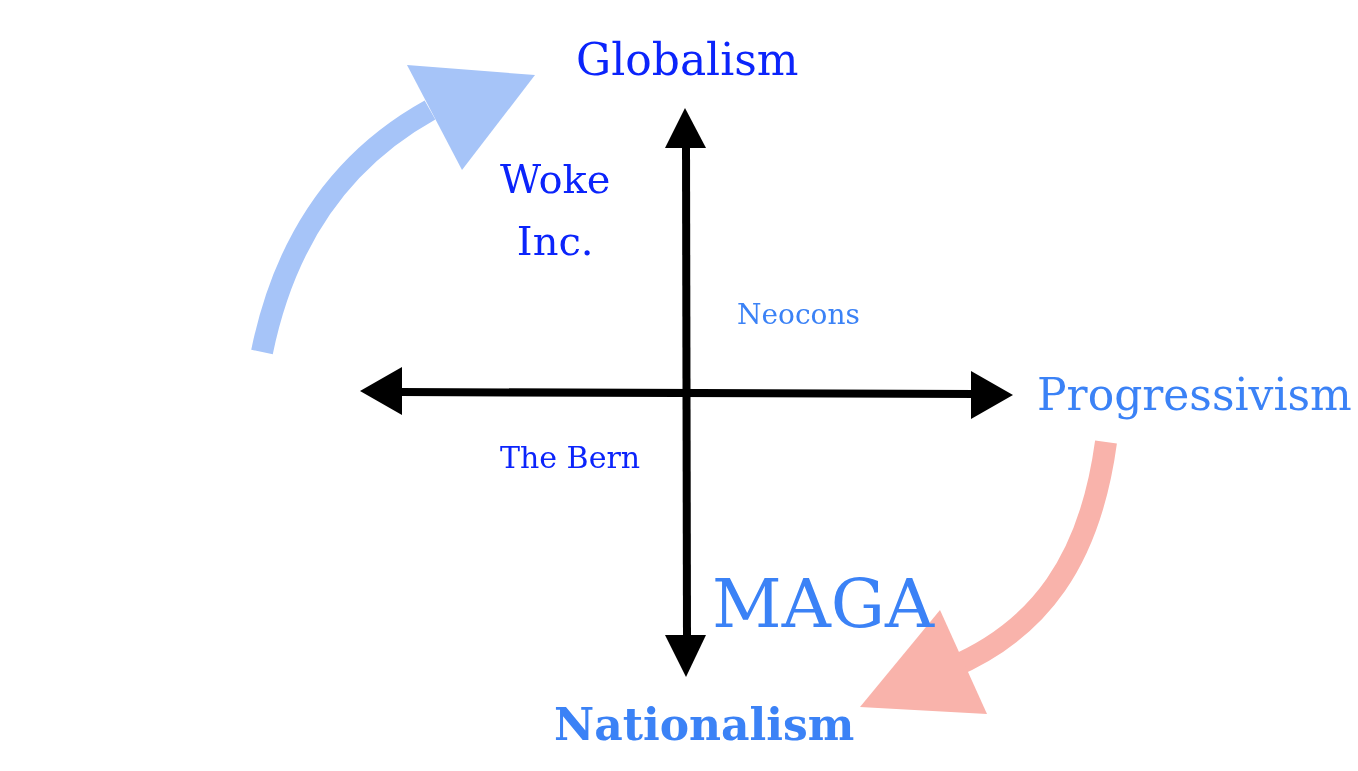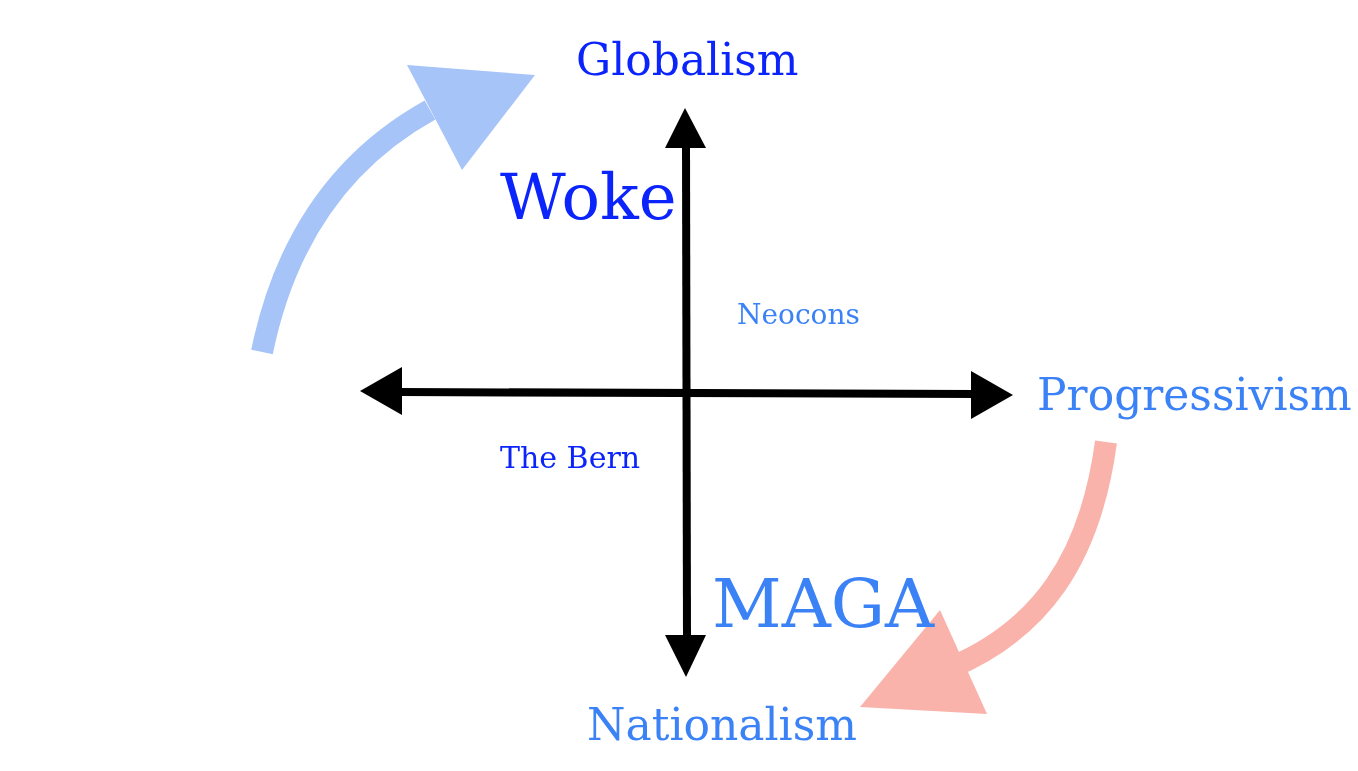--- a/index.html
+++ b/index.html
@@ -21,24 +21,24 @@
     }
     .label {
       position: absolute;
       white-space: nowrap;
       line-height: 1;
     }
     .blue { color: #0b24fb; }
     .red { color: #3b82f6; }
     .pole { font-size: 44px; }
     #lbl-globalism { left: 576px; top: 38px; }
-    #lbl-nationalism { left: 587px; top: 703px; }
+    #lbl-nationalism { left: 554px; top: 703px; font-weight: bold; }
     #lbl-progressivism { left: 28px; top: 373px; }
     #lbl-conservatism { left: 1037px; top: 373px; }
-    #lbl-woke { left: 500px; top: 148px; font-size: 64px; text-align: center; line-height: 1.55; }
+    #lbl-woke { left: 500px; top: 148px; font-size: 40px; text-align: center; line-height: 1.55; }
     #lbl-neocons { left: 737px; top: 301px; font-size: 28px; }
     #lbl-bern { left: 500px; top: 443px; font-size: 30px; }
     #lbl-maga { left: 712px; top: 570px; font-size: 68px; }
   </style>
 </head>
 <body>
 
 <div class="canvas">
   <svg width="1358" height="771" viewBox="0 0 1358 771" style="position:absolute;left:0;top:0;">
 
@@ -64,17 +64,18 @@
       <polygon points="686,677 665,635 706,635" fill="#000"></polygon>
     </g>
   </svg>
 
   <div id="lbl-globalism" class="label pole blue">Globalism</div>
   <div id="lbl-nationalism" class="label pole red">Nationalism</div>
   <div id="lbl-conservatism" class="label pole red">Progressivism</div>
 
   <div id="lbl-woke" class="label blue">
     <div>Woke</div>
+    <div>Inc.</div>
   </div>
   <div id="lbl-neocons" class="label red">Neocons</div>
   <div id="lbl-bern" class="label blue">The Bern</div>
   <div id="lbl-maga" class="label red">MAGA</div>
 </div>
 
 </body></html>

